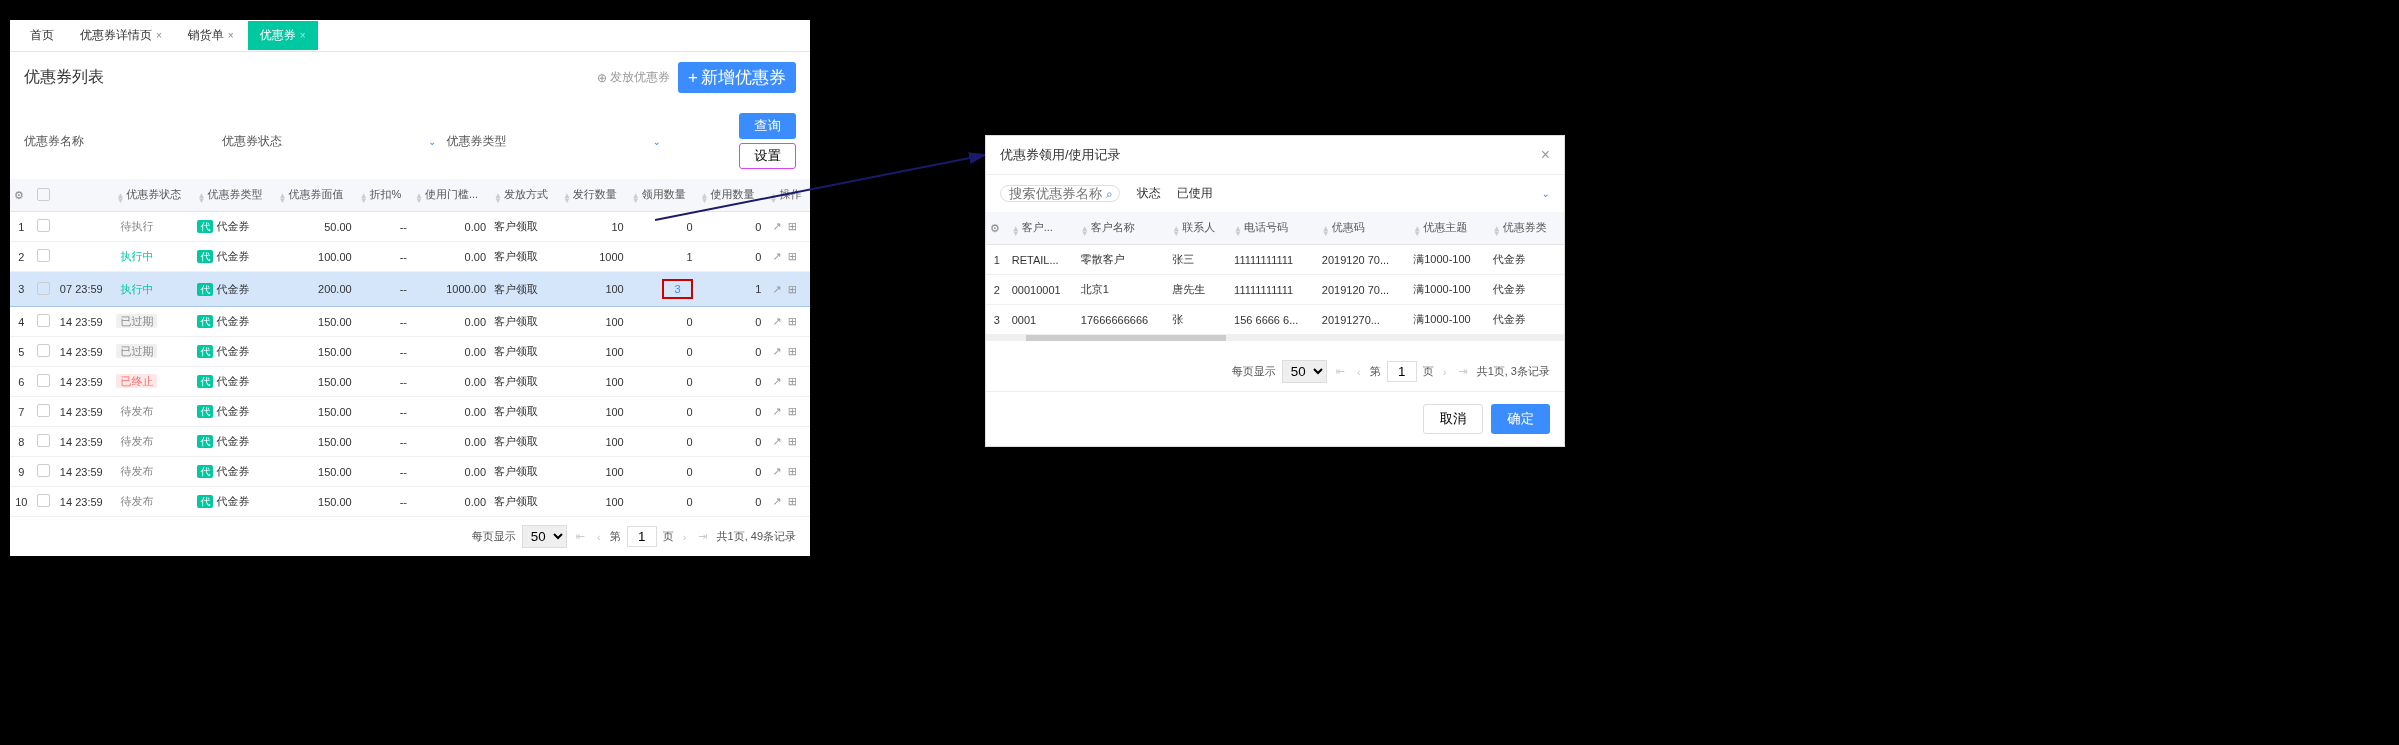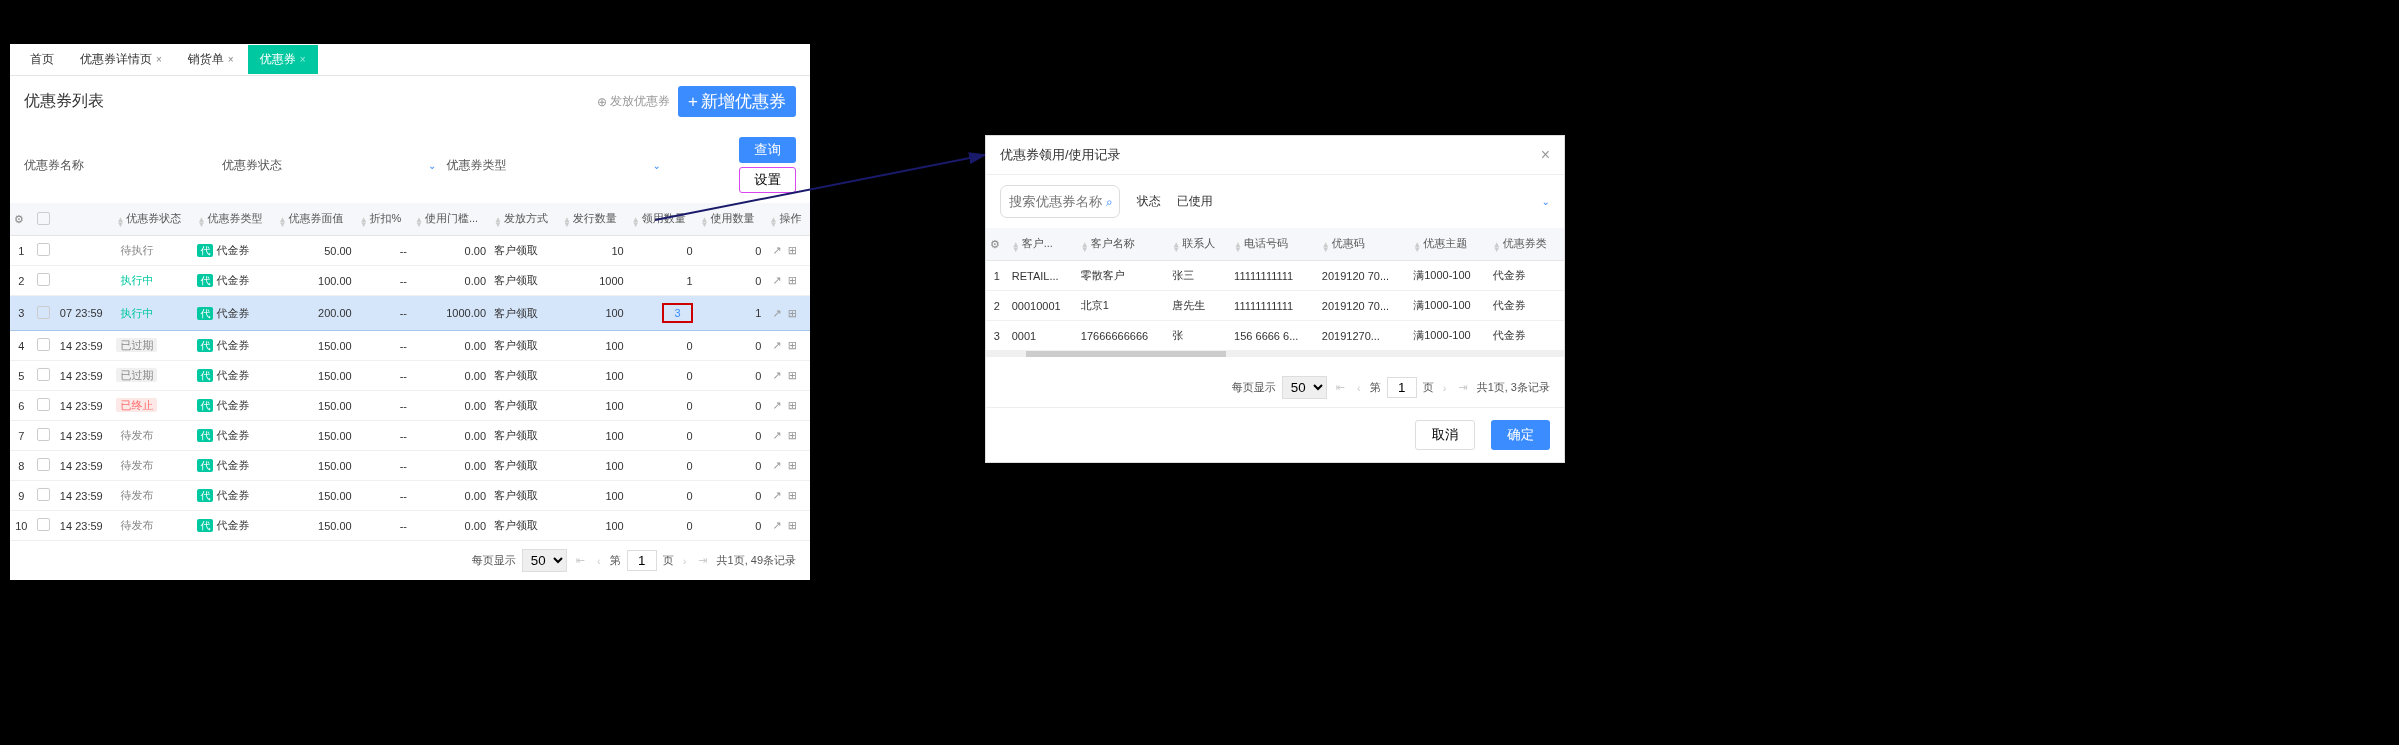--- a/index.html
+++ b/index.html
@@ -1,18 +1,18 @@
 <!DOCTYPE html>
 <html><head>
 <meta charset="utf-8">
 <style>
 * { margin: 0; padding: 0; box-sizing: border-box; font-family: -apple-system, BlinkMacSystemFont, "Segoe UI", sans-serif; }
 body { background: #000; width: 2399px; height: 745px; position: relative; font-size: 12px; color: #333; }
 
-.panel-left { position: absolute; left: 10px; top: 44px; width: 800px; background: #fff; }
+.panel-left { position: absolute; left: 10px; top: 20px; width: 800px; background: #fff; }
 .panel-right { position: absolute; left: 985px; top: 135px; width: 580px; background: #fff; border: 1px solid #ddd; }
 
 .tabs { display: flex; border-bottom: 1px solid #e5e5e5; height: 32px; align-items: center; padding: 0 8px; }
 .tab { padding: 6px 12px; margin-right: 2px; display: flex; align-items: center; gap: 4px; cursor: pointer; }
 .tab.active { background: #00c8a0; color: #fff; }
 .tab-close { font-size: 10px; opacity: 0.6; }
 
 .title-bar { display: flex; justify-content: space-between; align-items: center; padding: 10px 14px; }
 .page-title { font-size: 16px; font-weight: 500; }
 .title-actions { display: flex; gap: 8px; align-items: center; }
@@ -50,24 +50,24 @@
 
 .pagination { display: flex; justify-content: flex-end; align-items: center; gap: 6px; padding: 8px 14px; font-size: 11px; color: #555; }
 .page-input { width: 30px; border: 1px solid #ddd; text-align: center; padding: 2px; }
 .page-select { border: 1px solid #ddd; padding: 2px 4px; }
 .page-nav { color: #ccc; cursor: pointer; padding: 0 3px; }
 
 .modal-header { display: flex; justify-content: space-between; align-items: center; padding: 10px 14px; border-bottom: 1px solid #eee; }
 .modal-title { font-size: 13px; font-weight: 500; }
 .modal-close { color: #999; cursor: pointer; font-size: 16px; }
 .modal-filters { display: flex; align-items: center; gap: 10px; padding: 10px 14px; }
-.search-input { border: 1px solid #ddd; padding: 8px 8px; border-radius: 7px; width: 120px; }
+.search-input { border: 1px solid #ddd; padding: 0 8px; border-radius: 12px; width: 120px; }
 .search-icon { color: #3b8cff; margin-left: -24px; }
 .modal-body { min-height: 140px; }
-.modal-footer { display: flex; justify-content: flex-end; gap: 16px; padding: 12px 14px; border-top: 1px solid #eee; }
+.modal-footer { display: flex; justify-content: flex-end; gap: 8px; padding: 12px 14px; border-top: 1px solid #eee; }
 .btn-default { background: #fff; border: 1px solid #ddd; padding: 5px 16px; border-radius: 3px; cursor: pointer; }
 .btn-confirm { background: #3b8cff; color: #fff; border: none; padding: 5px 16px; border-radius: 3px; cursor: pointer; }
 
 svg.arrow { position: absolute; left: 655px; top: 150px; pointer-events: none; }
 .scrollbar-indicator { height: 6px; background: #f0f0f0; position: relative; }
 .scrollbar-thumb { height: 6px; background: #ccc; position: absolute; }
 </style>
 </head>
 <body>
 

